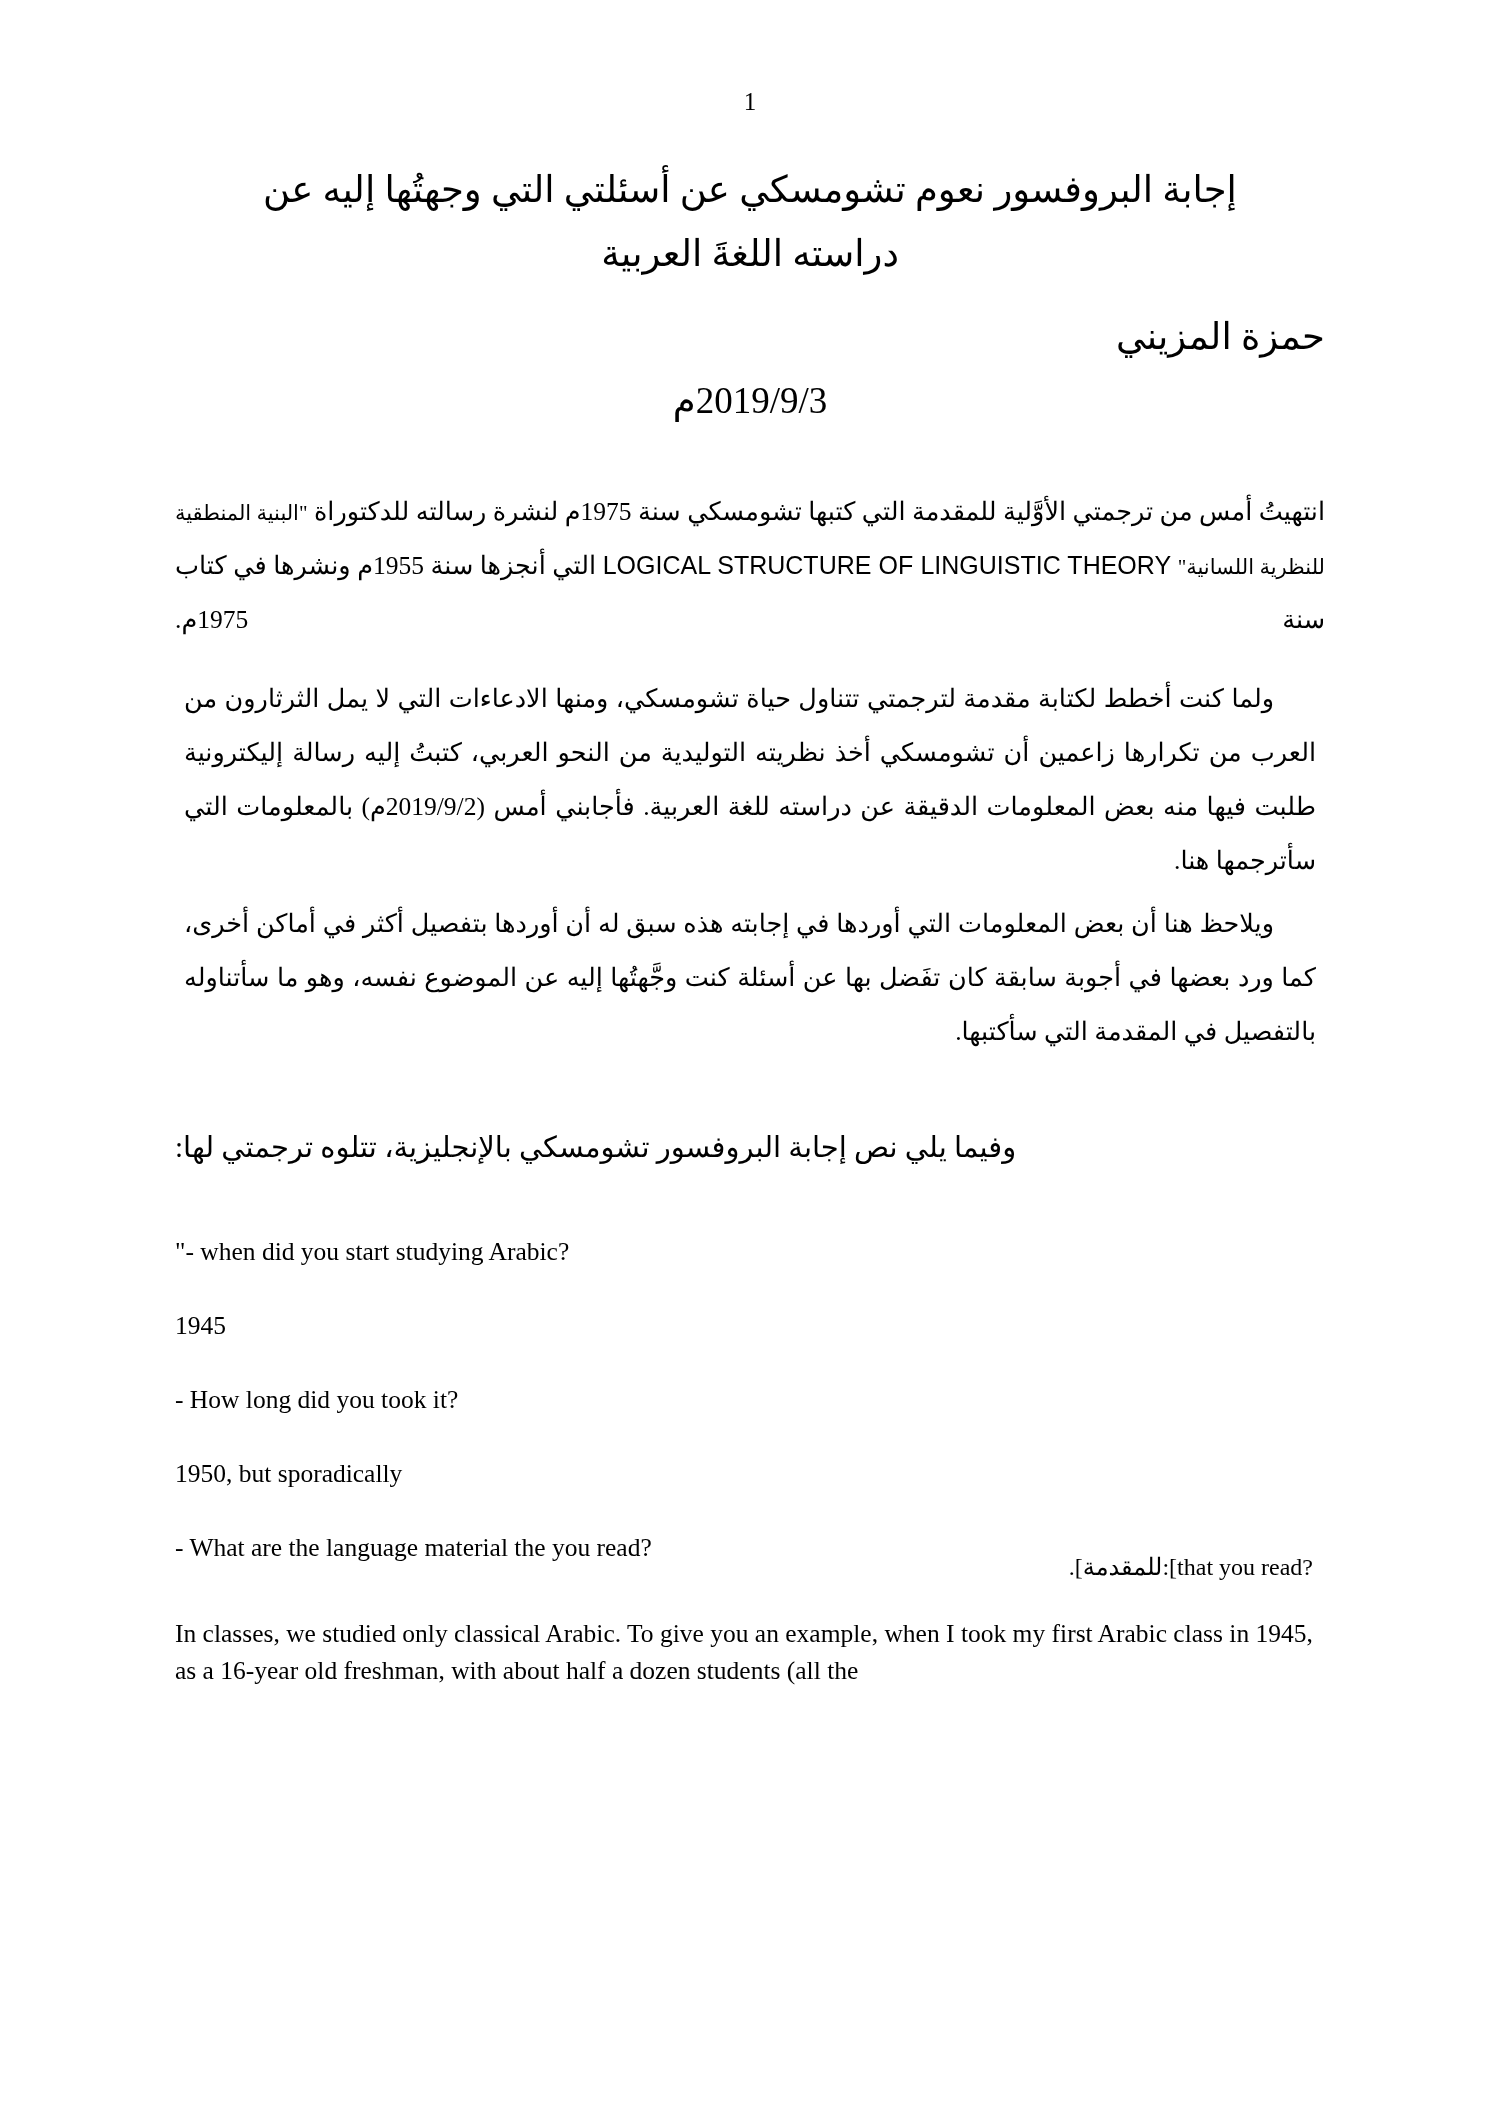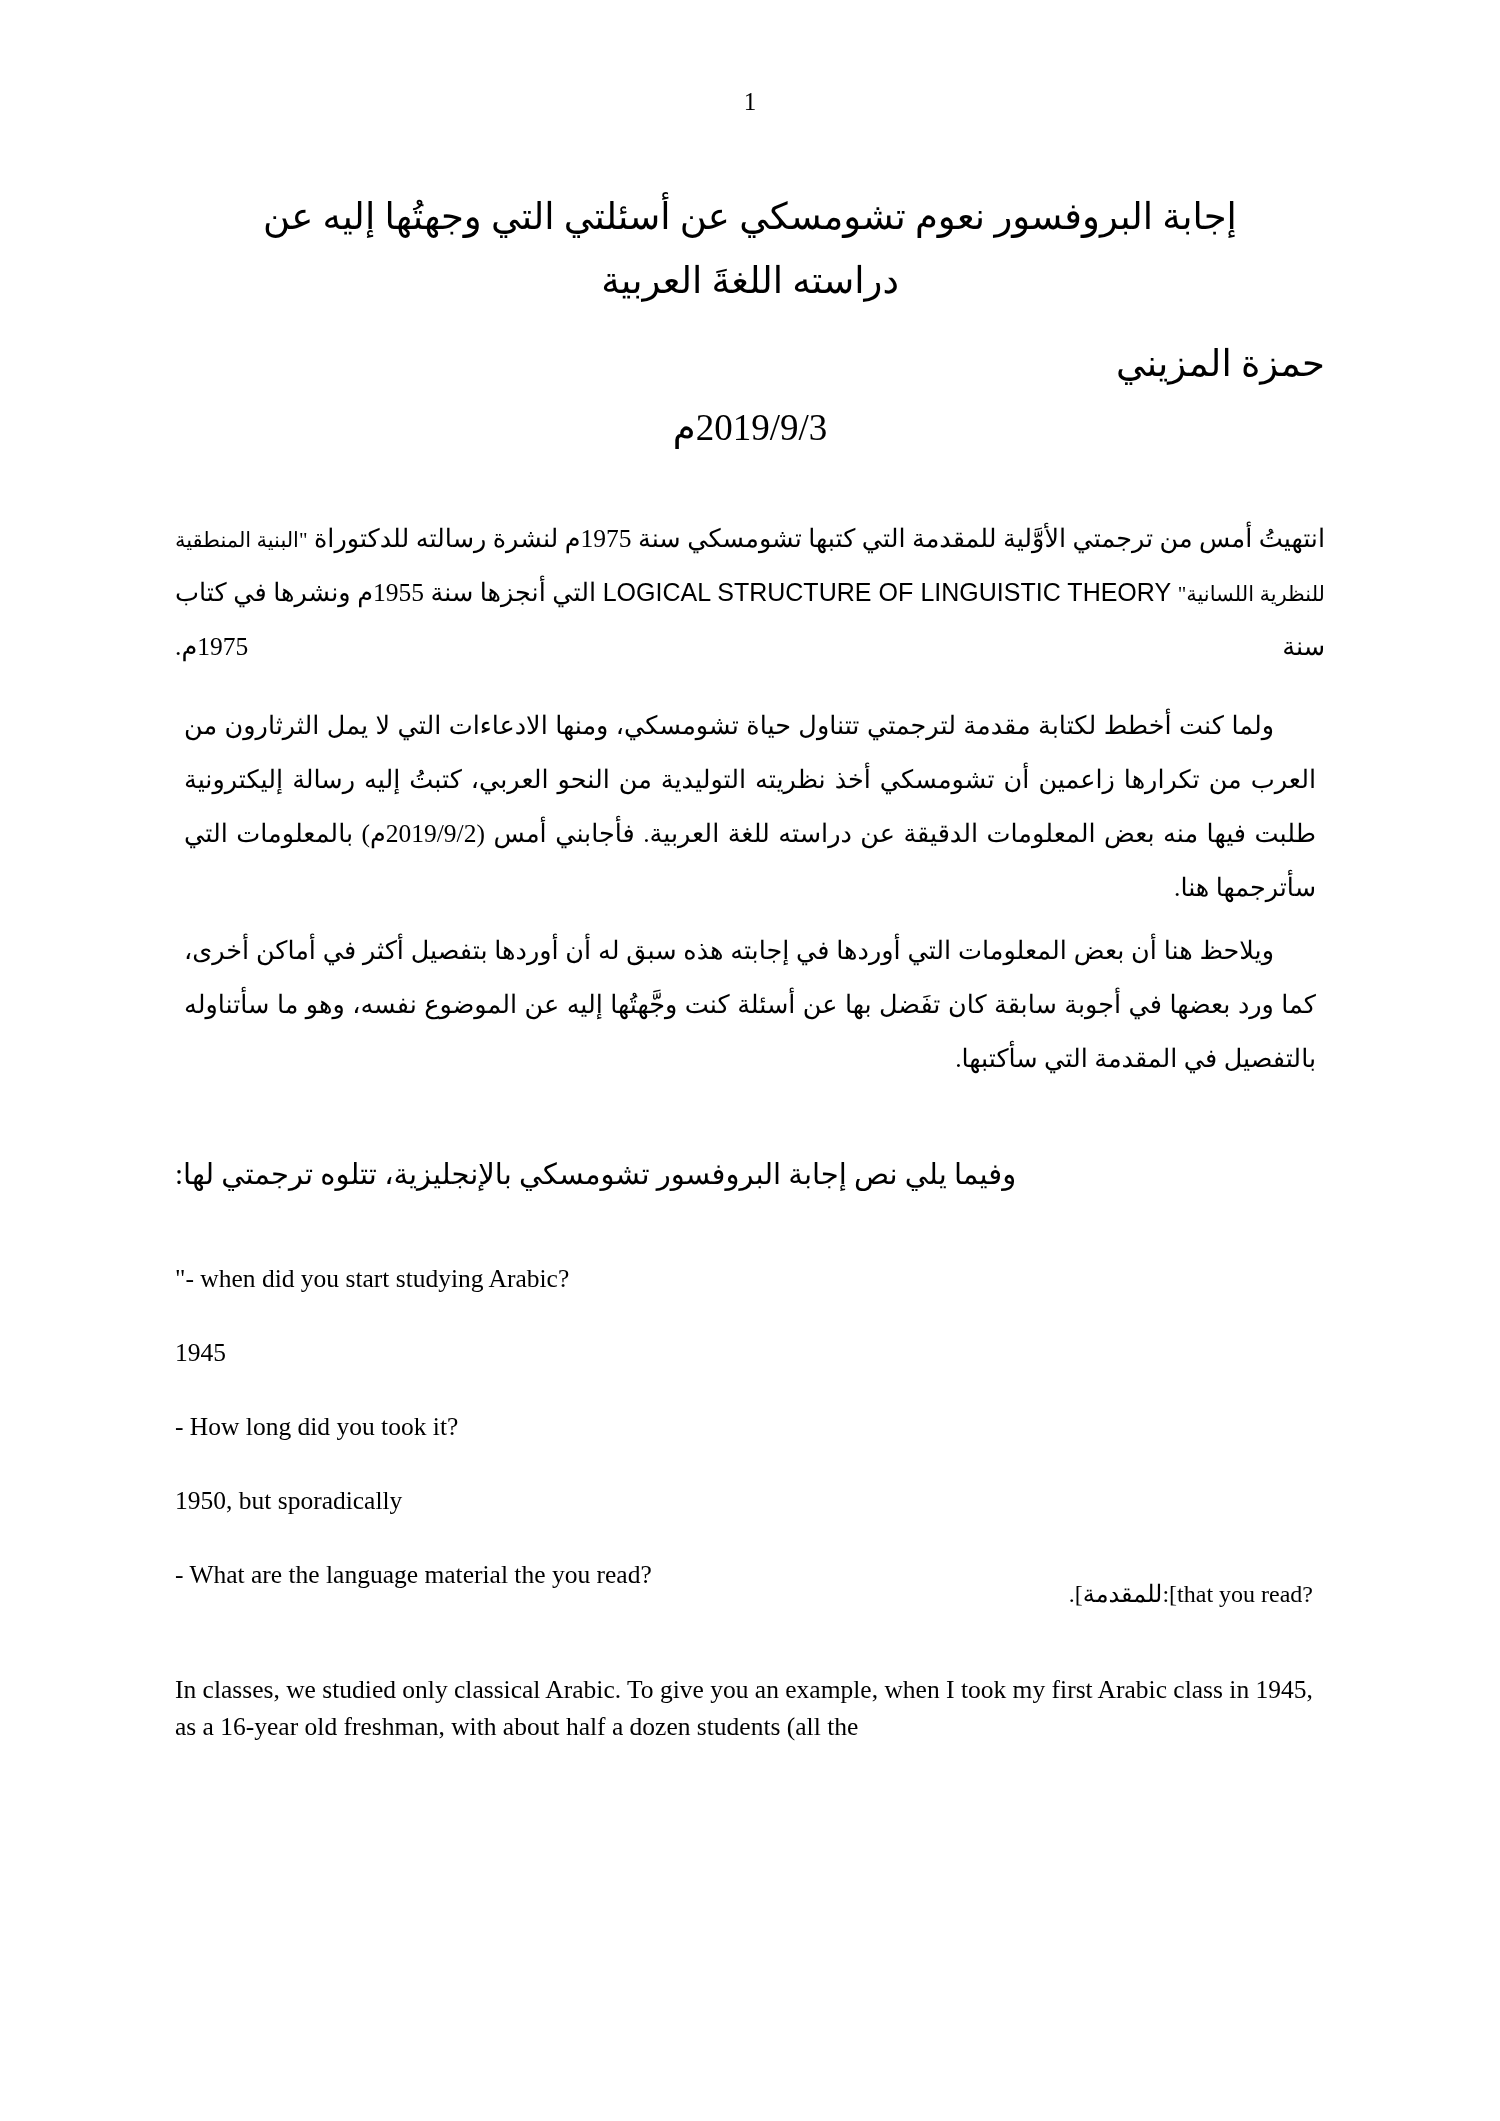--- a/index.html
+++ b/index.html
@@ -22,21 +22,21 @@
     top: 88px;
     left: 0;
     width: 1500px;
     text-align: center;
     font-size: 25px;
     font-family: "Liberation Serif", serif;
   }
   .content {
     position: absolute;
     left: 175px;
-    top: 185px;
+    top: 158px;
     width: 1150px;
   }
   .title-block {
     text-align: center;
     direction: rtl;
   }
   .doc-title {
     font-size: 37px;
     line-height: 1.72;
     direction: rtl;
@@ -114,21 +114,21 @@
   }
   .bracket-note .ltr {
     direction: ltr;
     unicode-bidi: embed;
   }
   .final-para {
     direction: ltr;
     text-align: left;
     font-size: 25.5px;
     line-height: 1.45;
-    margin-top: 64px;
+    margin-top: 35px;
   }
 </style>
 </head>
 <body>
 
 <div class="page">
 
   <div class="page-number">1</div>
 
   <div class="content">

